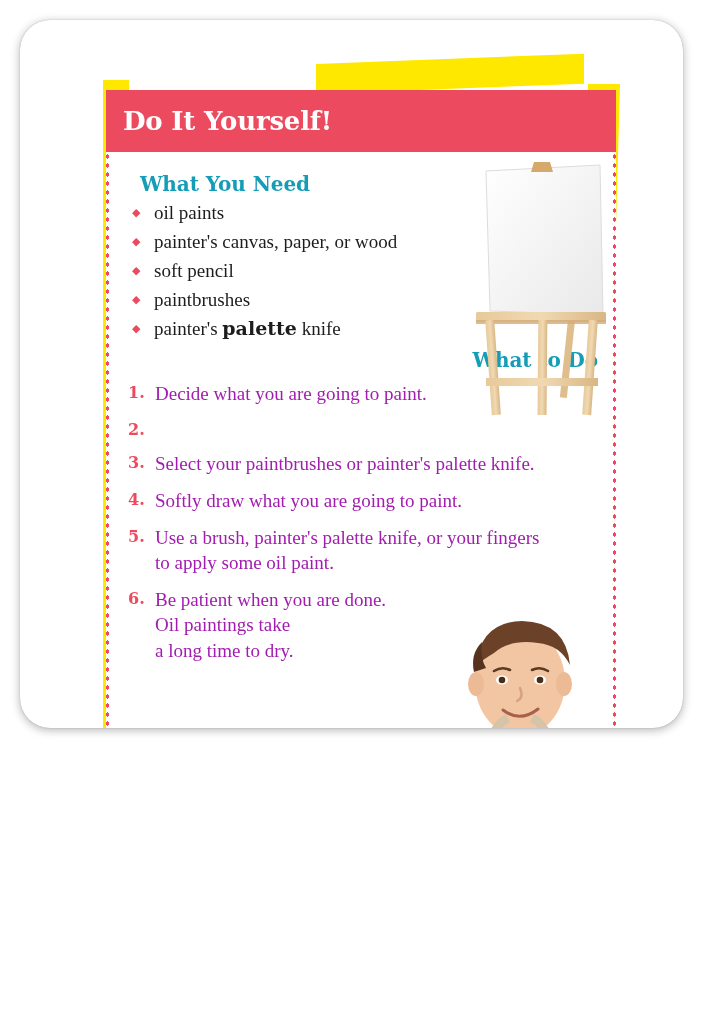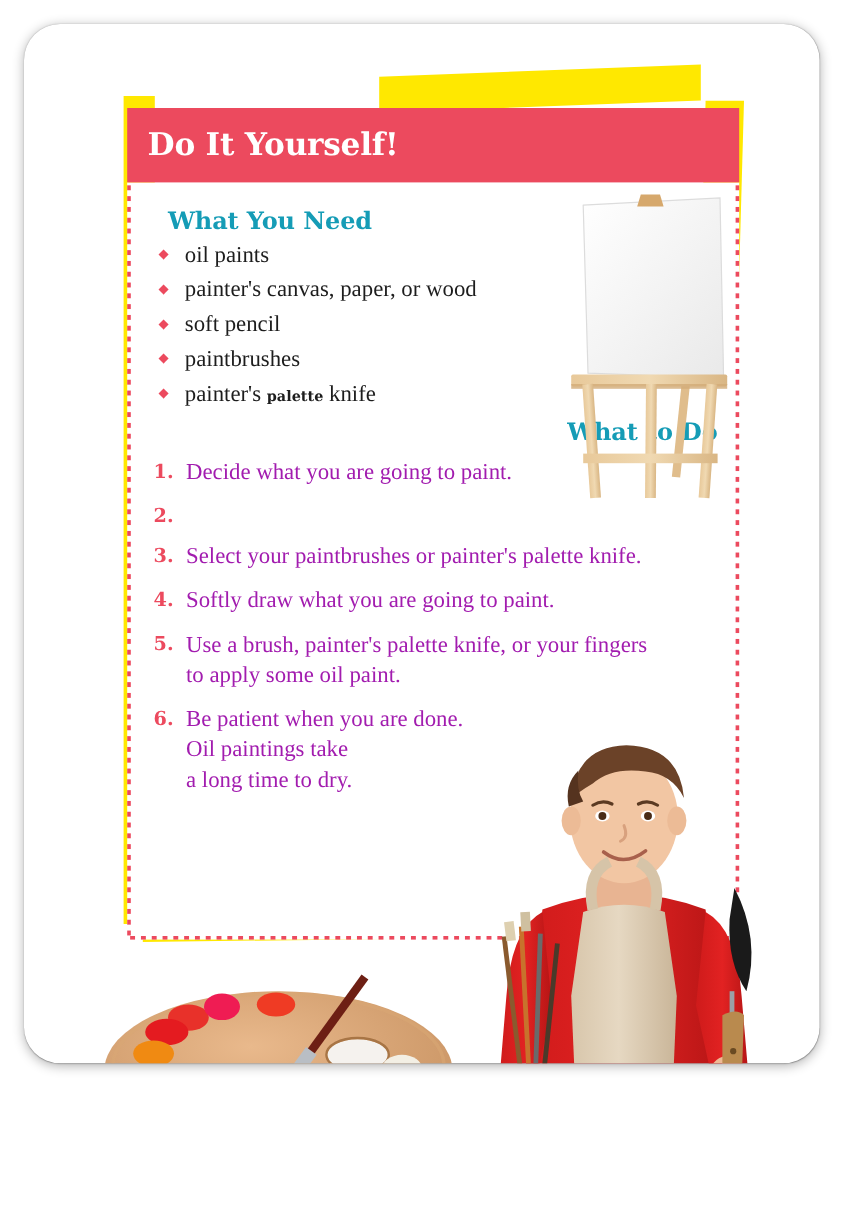--- a/index.html
+++ b/index.html
@@ -9,21 +9,21 @@
     background:#ffffff;
     font-family:"Liberation Serif", serif;
     overflow:hidden;
     position:relative;
   }
 
   
   .page-card{
     position:absolute;
     left:20px;top:20px;
-    width:663px;height:866px;
+    width:663px;height:708px;
     background:#ffffff;
     box-shadow:0 2px 10px rgba(0,0,0,.30), 0 0 1px rgba(0,0,0,.35);
     overflow:hidden;
     border-radius:30px;
   }
   .page-inner{position:absolute;inset:0;}
 
   
   .yellow-top{
     position:absolute;
@@ -133,21 +133,21 @@
   .diamond{
     color:#EC4A5E;
     font-size:11px;
     width:22px;
     flex:0 0 22px;
     text-align:left;
     padding-left:4px;
     position:relative;top:-3px;
   }
   .need-text{font-size:19px;}
-  .need-text b{font-family:"DejaVu Serif", serif;font-weight:bold;font-size:12px;}
+  .need-text b{font-family:"DejaVu Serif", serif;font-weight:bold;font-size:19px;}
 
   ol.do-list{list-style:none;margin:0;padding:0;}
   ol.do-list li{
     display:flex;align-items:flex-start;
     margin:0 0 12px 0;
   }
   .step-num{
     color:#EC4A5E;
     font-family:"DejaVu Serif", serif;
     font-weight:bold;

